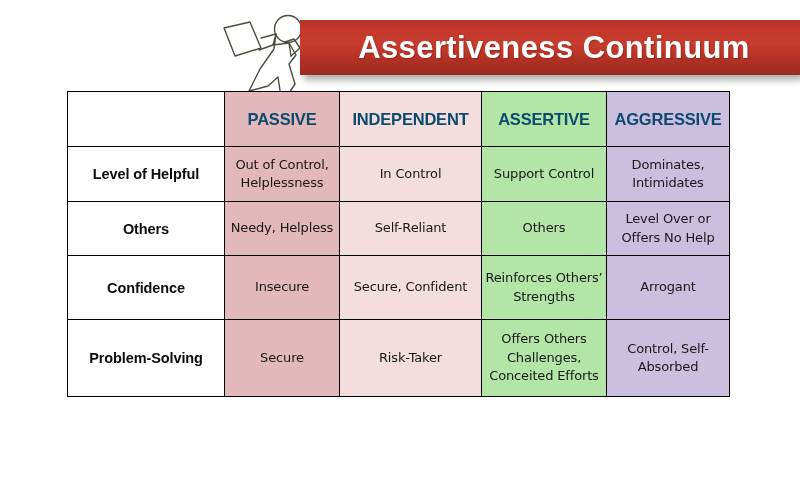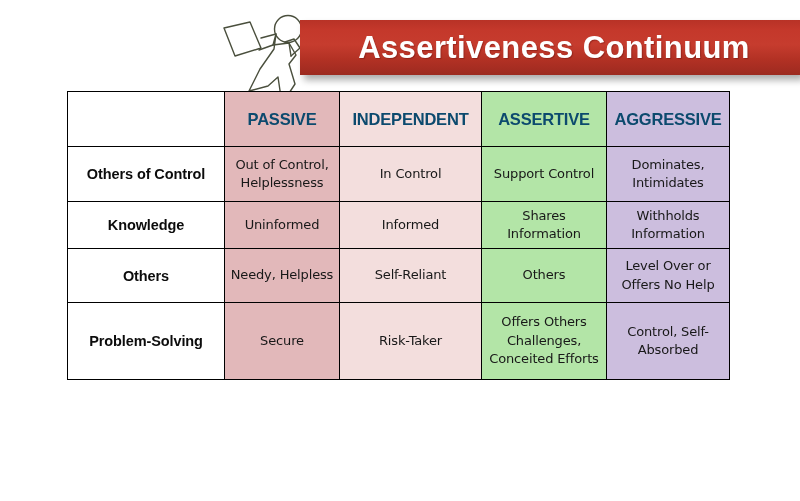--- a/index.html
+++ b/index.html
@@ -172,40 +172,40 @@
     <tr class="r0">
       <td class="hdr-blank"></td>
       <td class="hdr col-passive">PASSIVE</td>
       <td class="hdr col-indep">INDEPENDENT</td>
       <td class="hdr col-assertive">ASSERTIVE</td>
       <td class="hdr col-aggressive">AGGRESSIVE</td>
     </tr>
   </thead>
   <tbody>
     <tr class="r1">
-      <td class="row-label">Others of Control</td>
+      <td class="row-label">Level of Helpful</td>
       <td class="cell col-passive">Out of Control, Helplessness</td>
       <td class="cell col-indep">In Control</td>
       <td class="cell col-assertive">Support Control</td>
       <td class="cell col-aggressive">Dominates, Intimidates</td>
-    </tr>
-    <tr class="r2">
-      <td class="row-label">Knowledge</td>
-      <td class="cell col-passive">Uninformed</td>
-      <td class="cell col-indep">Informed</td>
-      <td class="cell col-assertive">Shares Information</td>
-      <td class="cell col-aggressive">Withholds Information</td>
     </tr>
     <tr class="r3">
       <td class="row-label">Others</td>
       <td class="cell col-passive">Needy, Helpless</td>
       <td class="cell col-indep">Self-Reliant</td>
       <td class="cell col-assertive">Others</td>
       <td class="cell col-aggressive">Level Over or Offers No Help</td>
     </tr>
+    <tr class="r4">
+      <td class="row-label">Confidence</td>
+      <td class="cell col-passive">Insecure</td>
+      <td class="cell col-indep">Secure, Confident</td>
+      <td class="cell col-assertive">Reinforces Others’ Strengths</td>
+      <td class="cell col-aggressive">Arrogant</td>
+    </tr>
     <tr class="r6">
       <td class="row-label">Problem-Solving</td>
       <td class="cell col-passive">Secure</td>
       <td class="cell col-indep">Risk-Taker</td>
       <td class="cell col-assertive">Offers Others Challenges, Conceited Efforts</td>
       <td class="cell col-aggressive">Control, Self-Absorbed</td>
     </tr>
   </tbody>
 </table>
 

